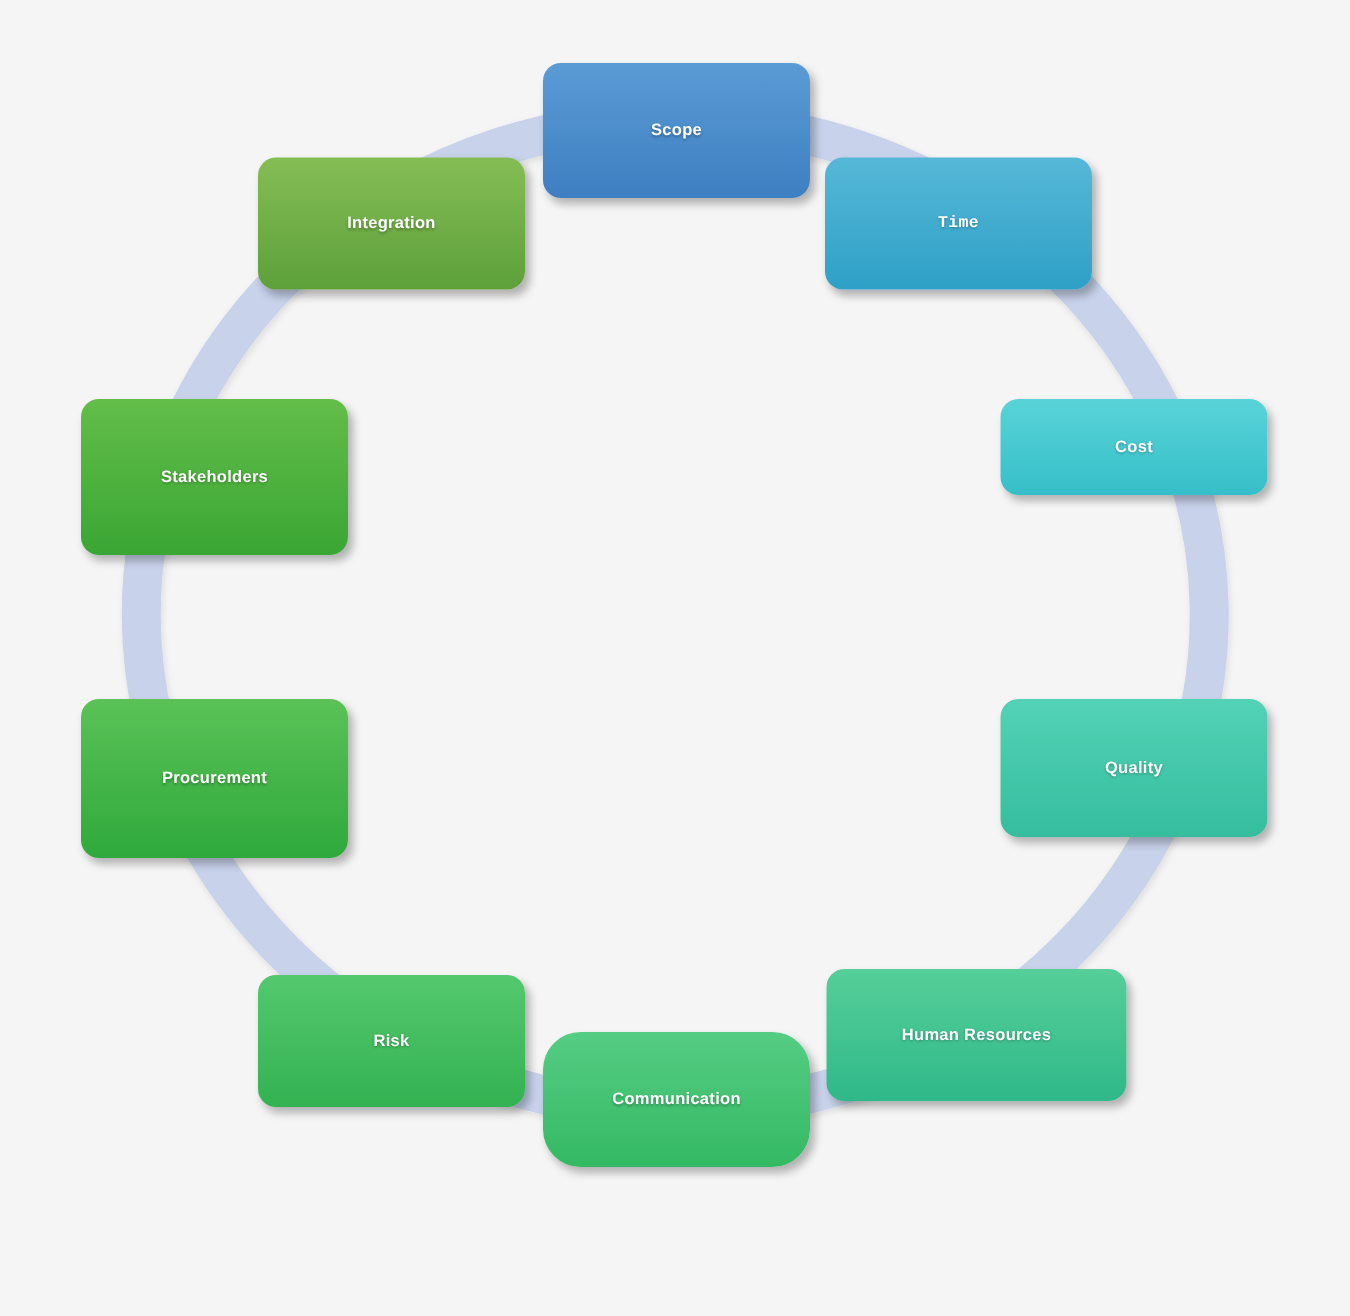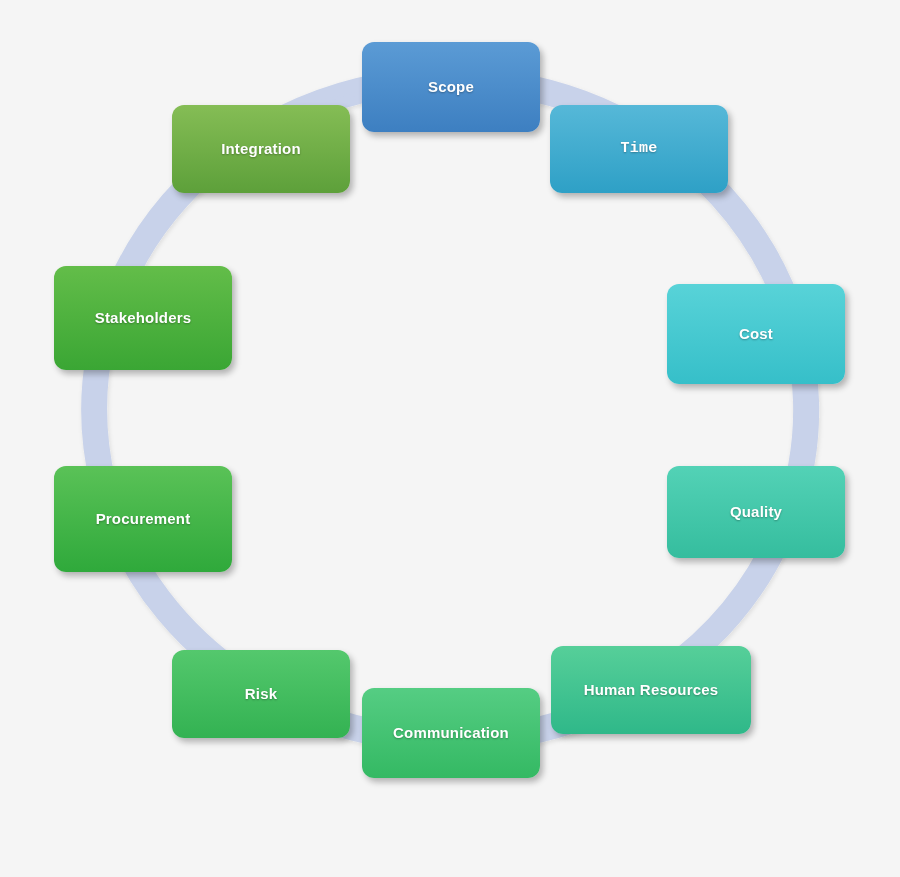--- a/index.html
+++ b/index.html
@@ -29,21 +29,21 @@
     display: flex;
     align-items: center;
     justify-content: center;
     box-sizing: border-box;
     box-shadow: 3px 4px 6px rgba(0,0,0,0.28);
     overflow: hidden;
   }
   .node .label {
     color: #ffffff;
     font-weight: bold;
-    font-size: 15px;
+    font-size: 11px;
     letter-spacing: 0.2px;
     text-align: center;
     text-shadow: 0 1px 2px rgba(0,0,0,0.30);
     padding: 0 8px;
     line-height: 1.1;
     white-space: nowrap;
   }
 </style>
 </head>
 <body>
@@ -65,30 +65,30 @@
     </g>
   </svg>
 
   <div id="nodes">
       <div class="node" style="left: 362px; top: 42px; width: 178px; height: 90px; background: linear-gradient(rgb(91, 155, 213) 0%, rgb(61, 127, 193) 100%);">
         <span class="label">Scope</span>
       </div>
       <div class="node" style="left: 550px; top: 105px; width: 178px; height: 88px; background: linear-gradient(rgb(86, 184, 216) 0%, rgb(46, 160, 198) 100%); font-family: Liberation Mono, monospace;">
         <span class="label">Time</span>
       </div>
-      <div class="node" style="left: 667px; top: 266px; width: 178px; height: 100px; background: linear-gradient(rgb(88, 211, 216) 0%, rgb(54, 191, 201) 100%); margin-top: 18px;">
+      <div class="node" style="left: 667px; top: 266px; width: 178px; height: 64px; background: linear-gradient(rgb(88, 211, 216) 0%, rgb(54, 191, 201) 100%);">
         <span class="label">Cost</span>
       </div>
       <div class="node" style="left: 667px; top: 466px; width: 178px; height: 92px; background: linear-gradient(rgb(83, 210, 182) 0%, rgb(53, 189, 158) 100%);">
         <span class="label">Quality</span>
       </div>
       <div class="node" style="left: 551px; top: 626px; width: 200px; height: 88px; background: linear-gradient(rgb(86, 207, 153) 0%, rgb(47, 184, 137) 100%); margin-top: 20px;">
         <span class="label">Human Resources</span>
       </div>
-      <div class="node" style="left: 362px; top: 688px; width: 178px; height: 90px; background: linear-gradient(rgb(85, 205, 131) 0%, rgb(52, 185, 99) 100%);">
+      <div class="node" style="left: 362px; top: 688px; width: 178px; height: 90px; background: linear-gradient(rgb(85, 205, 131) 0%, rgb(52, 185, 99) 100%); border-radius: 25px;">
         <span class="label">Communication</span>
       </div>
       <div class="node" style="left: 172px; top: 626px; width: 178px; height: 88px; background: linear-gradient(rgb(84, 200, 109) 0%, rgb(51, 178, 82) 100%); margin-top: 24px;">
         <span class="label">Risk</span>
       </div>
       <div class="node" style="left: 54px; top: 466px; width: 178px; height: 106px; background: linear-gradient(rgb(90, 194, 87) 0%, rgb(47, 169, 59) 100%);">
         <span class="label">Procurement</span>
       </div>
       <div class="node" style="left: 54px; top: 266px; width: 178px; height: 104px; background: linear-gradient(rgb(99, 189, 73) 0%, rgb(58, 166, 52) 100%);">
         <span class="label">Stakeholders</span>

